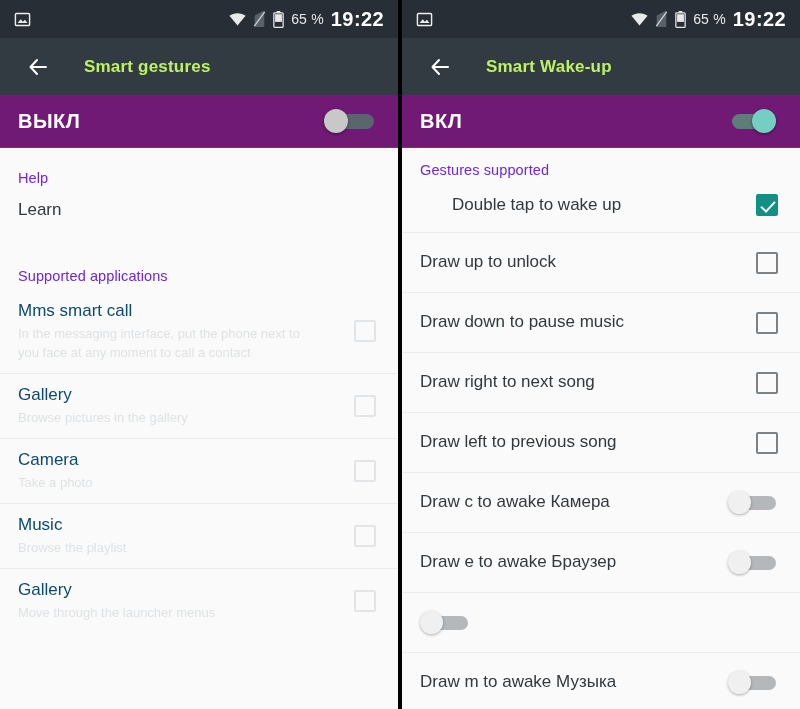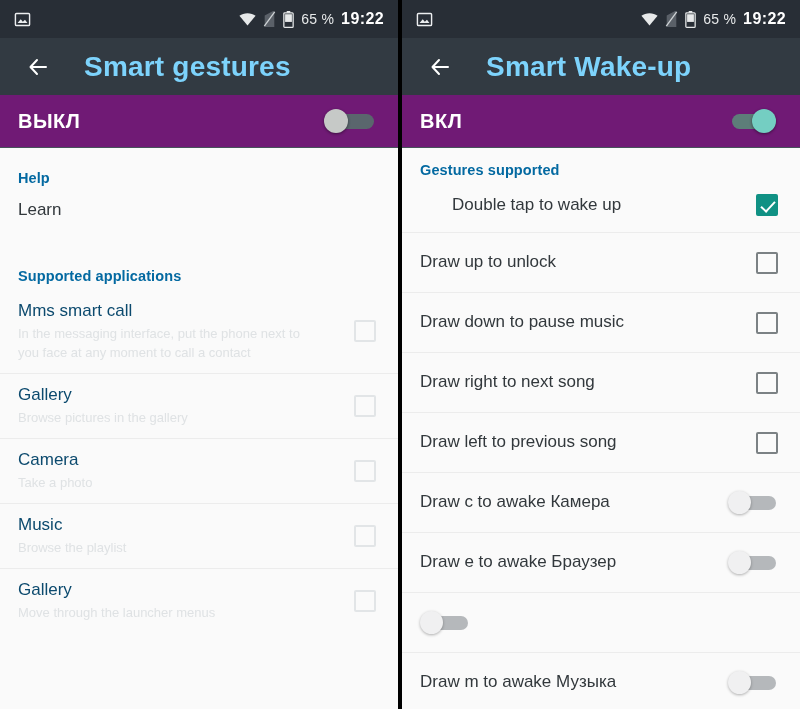--- a/index.html
+++ b/index.html
@@ -28,38 +28,38 @@
     height: 38px;
     background: #282e36;
     display: flex;
     align-items: center;
     padding: 0 14px;
     color: #f2f3f4;
   }
   .sb-left { display: flex; align-items: center; gap: 8px; }
   .sb-right { margin-left: auto; display: flex; align-items: center; gap: 7px; }
   .sb-text { font-size: 14px; letter-spacing: .2px; color: #e7e9ea; }
-  .sb-time { font-size: 16px; font-weight: bold; color: #ffffff; letter-spacing: .4px; }
+  .sb-time { font-size: 20px; font-weight: bold; color: #ffffff; letter-spacing: .4px; }
   .ic { display: inline-block; line-height: 0; }
 
   
   .appbar {
     height: 57px;
     background: #323a42;
     display: flex;
     align-items: center;
     padding: 0 0 0 18px;
   }
   .backbtn {
     width: 40px; height: 40px;
     display: flex; align-items: center; justify-content: center;
     cursor: pointer; flex: 0 0 auto;
   }
   .appbar-title {
-    font-size: 28px; font-weight: bold; color: #7dd3fc;
+    font-size: 17px; font-weight: bold; color: #bef264;
     margin-left: 26px; letter-spacing: .2px;
     white-space: nowrap;
   }
 
   
   .switchbar {
     height: 53px;
     background: #701a75;
     display: flex; align-items: center;
     padding: 0 22px 0 18px;
@@ -80,21 +80,21 @@
   }
   .switch.off .track { background: #5a666d; }
   .switch.off .knob { left: 0; background: #c6c9c7; }
   .switch.on .track { background: #5d7d79; }
   .switch.on .knob { left: 26px; background: #74cec2; }
 
   
   .content { background: #fafafa; height: calc(709px - 38px - 57px - 53px); overflow: hidden; }
 
   .section-header {
-    font-size: 14.5px; font-weight: bold; color: #0369a1;
+    font-size: 14.5px; font-weight: normal; color: #6d28d9;
     padding: 22px 18px 0 18px; letter-spacing: .1px;
   }
   .plain-row {
     padding: 14px 18px 26px 18px;
     font-size: 17px; color: #32383c;
   }
 
   .row {
     display: flex; align-items: center;
     min-height: 60px;

